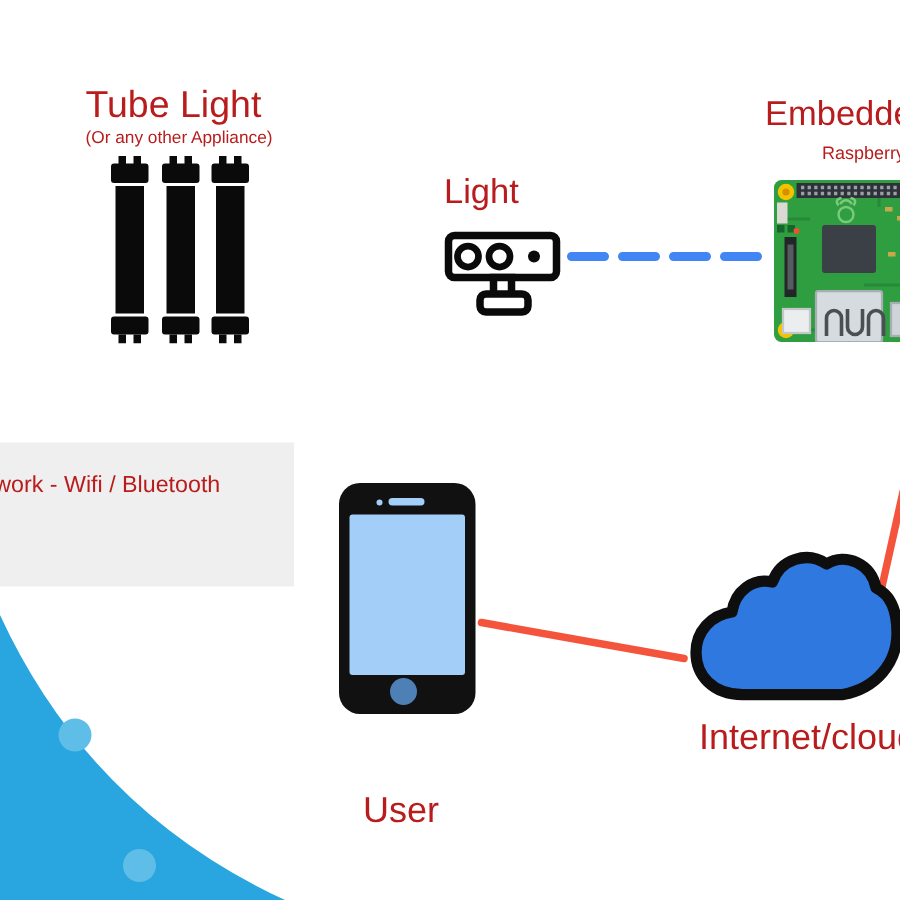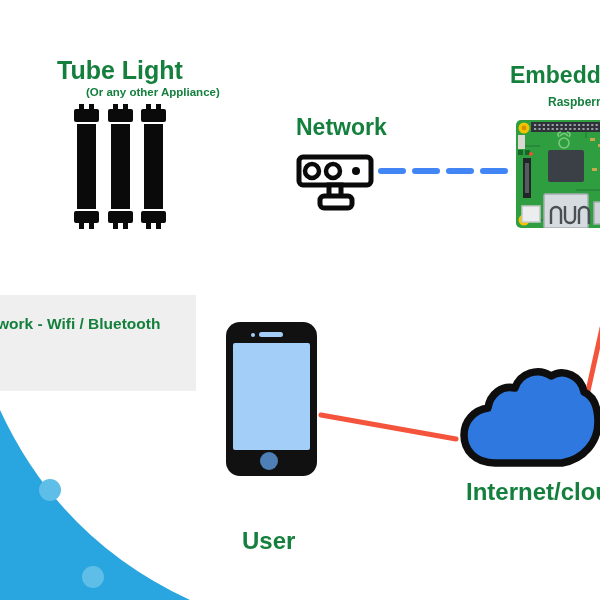--- a/index.html
+++ b/index.html
@@ -1,25 +1,25 @@
 <!DOCTYPE html>
 <html><head>
 <meta charset="utf-8">
 <style>
   html,body{margin:0;padding:0;background:#fff;}
   #canvas{
     position:relative;width:600px;height:600px;overflow:hidden;background:#ffffff;
     font-family:"Liberation Sans",sans-serif;color:#1b1b1b;
   }
   .abs{position:absolute;}
-  .lbl{font-weight:bold;color:#15803d;white-space:nowrap;line-height:1.1;}
+  .lbl{font-weight:normal;color:#b91c1c;white-space:nowrap;line-height:1.1;}
   .title-lg{font-size:25px;}
   .title-md{font-size:23px;}
   .title-sm{font-size:12px;}
-  .subtitle{font-size:11.5px;margin-left:29px;}
+  .subtitle{font-size:11.5px;}
   .node-label{font-size:24px;}
   #network-box{
     left:0;top:295px;width:196px;height:96px;background:#EFEFEF;overflow:hidden;
   }
   #network-box .lbl{position:absolute;left:-28px;top:20px;font-size:15.5px;}
   
   #phone{left:226px;top:322px;width:91px;height:154px;background:#111111;border-radius:14px;}
   #phone-screen{left:7px;top:21px;width:77px;height:107px;background:#A3CEF8;border-radius:2px;}
   #phone-speaker{left:33px;top:10px;width:24px;height:5px;background:#A3CEF8;border-radius:3px;}
   #phone-camera{left:25px;top:11px;width:4px;height:4px;background:#A3CEF8;border-radius:50%;}
@@ -76,21 +76,21 @@
           <rect x="0" y="5" width="25" height="13" rx="2"></rect>
           <rect x="3" y="20" width="19" height="85"></rect>
           <rect x="0" y="107" width="25" height="12" rx="2"></rect>
           <rect x="5" y="119" width="5" height="6"></rect>
             <rect x="15" y="119" width="5" height="6"></rect>
         </g>
       </g>
     </svg>
   </div>
 
-  <div class="abs lbl" style="left:296px;top:115px;font-size:23px;">Network</div>
+  <div class="abs lbl" style="left:296px;top:115px;font-size:23px;">Light</div>
 
   <svg class="abs" style="left:296px;top:154px;" width="80" height="58" viewBox="0 0 80 58">
     <rect x="3" y="3" width="72" height="28" rx="4" fill="#ffffff" stroke="#0A0A0A" stroke-width="5"></rect>
     <circle cx="16" cy="17" r="7" fill="#ffffff" stroke="#0A0A0A" stroke-width="4.5"></circle>
     <circle cx="37" cy="17" r="7" fill="#ffffff" stroke="#0A0A0A" stroke-width="4.5"></circle>
     <circle cx="60" cy="17" r="4" fill="#0A0A0A"></circle>
     <rect x="33" y="31" width="12" height="13" fill="#ffffff" stroke="#0A0A0A" stroke-width="5"></rect>
     <rect x="24" y="42" width="32" height="12" rx="4" fill="#ffffff" stroke="#0A0A0A" stroke-width="5"></rect>
   </svg>
 

